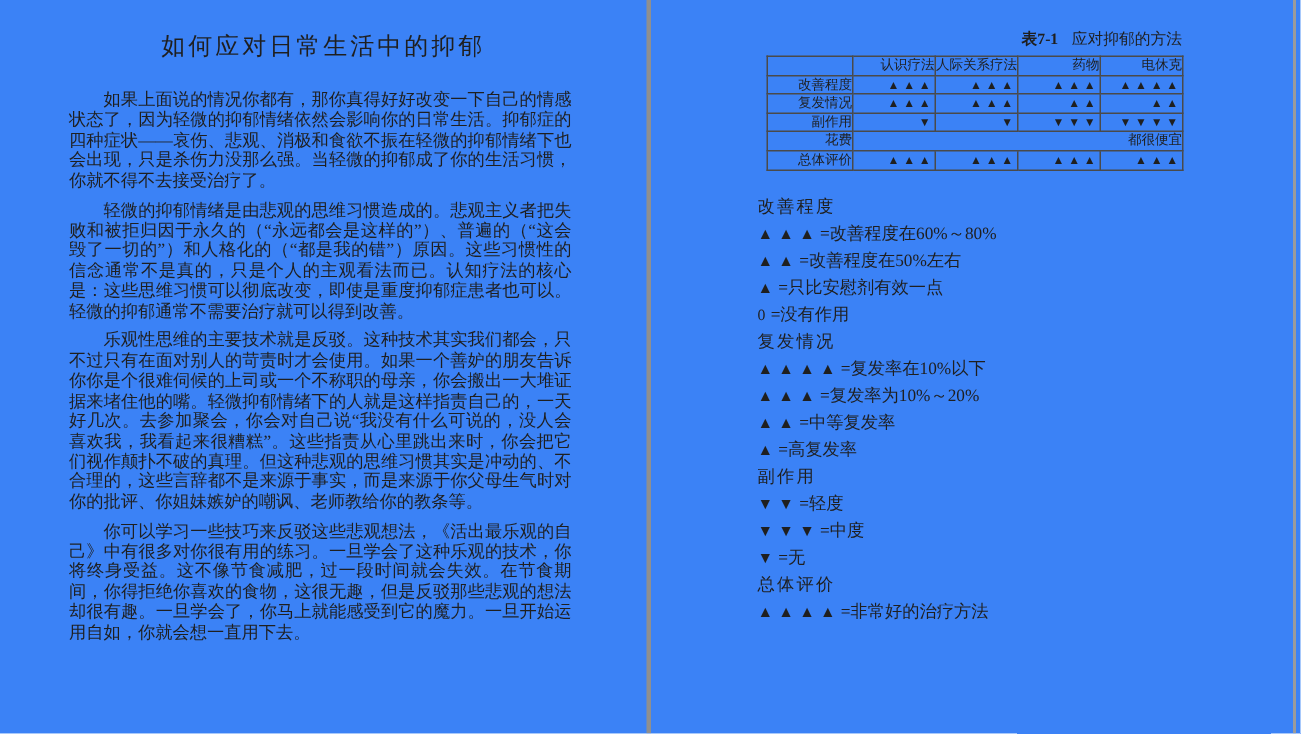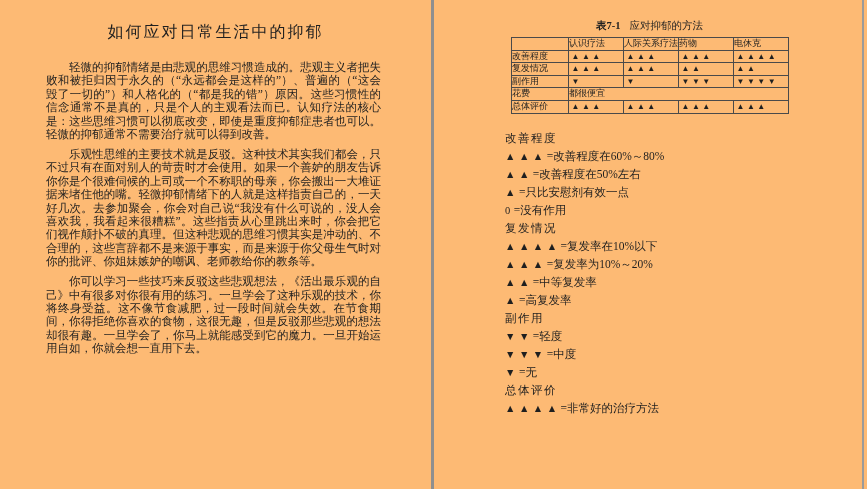--- a/index.html
+++ b/index.html
@@ -1,21 +1,21 @@
 <!DOCTYPE html>
 <html lang="zh" style="--text: #1f1f1f; --divider: #8f8f8f; --edge_line: #9b9b9b; --table_border: #4a4a4a;"><head>
 <meta charset="utf-8">
 <style>
   * { box-sizing: border-box; }
   html, body { margin: 0; padding: 0; background: #ffffff; }
   .book {
     position: relative;
     width: 867px;
     height: 489px;
-    background: #fdba74;
+    background: #3b82f6;
     font-family: "Liberation Serif", "DejaVu Serif", serif;
     color: var(--text, #1f1f1f);
     overflow: hidden;
   }
   
   .page-left {
     position: absolute;
     left: 0; top: 0;
     width: 431px; height: 489px;
   }
@@ -50,35 +50,35 @@
   }
   
   .page-right {
     position: absolute;
     left: 434px; top: 0;
     width: 428px; height: 489px;
   }
   .tbl-caption {
     position: absolute;
     top: 19px; left: 77px; width: 277px;
-    text-align: center;
+    text-align: right;
     font-size: 10.5px;
     white-space: nowrap;
   }
   .cap-label { font-weight: bold; margin-right: 9px; }
   table.treatment {
     position: absolute;
     top: 37px; left: 77px;
     width: 277px;
     border-collapse: collapse;
     table-layout: fixed;
   }
   table.treatment td {
     border: 1px solid var(--table_border, #4a4a4a);
-    text-align: left;
+    text-align: right;
     vertical-align: middle;
     padding: 0;
     height: 11.6px;
     line-height: 11.6px;
     font-size: 9px;
     white-space: nowrap;
     overflow: hidden;
   }
   table.treatment td.sym {
     font-size: 8px;
@@ -105,20 +105,21 @@
   }
 </style>
 </head>
 <body>
 
 <div class="book">
 
   <div class="page-left">
     <h1>如何应对日常生活中的抑郁</h1>
     <div class="left-text">
+      <p>如果上面说的情况你都有，那你真得好好改变一下自己的情感状态了，因为轻微的抑郁情绪依然会影响你的日常生活。抑郁症的四种症状——哀伤、悲观、消极和食欲不振在轻微的抑郁情绪下也会出现，只是杀伤力没那么强。当轻微的抑郁成了你的生活习惯，你就不得不去接受治疗了。</p>
       <p>轻微的抑郁情绪是由悲观的思维习惯造成的。悲观主义者把失败和被拒归因于永久的（“永远都会是这样的”）、普遍的（“这会毁了一切的”）和人格化的（“都是我的错”）原因。这些习惯性的信念通常不是真的，只是个人的主观看法而已。认知疗法的核心是：这些思维习惯可以彻底改变，即使是重度抑郁症患者也可以。轻微的抑郁通常不需要治疗就可以得到改善。</p>
       <p>乐观性思维的主要技术就是反驳。这种技术其实我们都会，只不过只有在面对别人的苛责时才会使用。如果一个善妒的朋友告诉你你是个很难伺候的上司或一个不称职的母亲，你会搬出一大堆证据来堵住他的嘴。轻微抑郁情绪下的人就是这样指责自己的，一天好几次。去参加聚会，你会对自己说“我没有什么可说的，没人会喜欢我，我看起来很糟糕”。这些指责从心里跳出来时，你会把它们视作颠扑不破的真理。但这种悲观的思维习惯其实是冲动的、不合理的，这些言辞都不是来源于事实，而是来源于你父母生气时对你的批评、你姐妹嫉妒的嘲讽、老师教给你的教条等。</p>
       <p>你可以学习一些技巧来反驳这些悲观想法，《活出最乐观的自己》中有很多对你很有用的练习。一旦学会了这种乐观的技术，你将终身受益。这不像节食减肥，过一段时间就会失效。在节食期间，你得拒绝你喜欢的食物，这很无趣，但是反驳那些悲观的想法却很有趣。一旦学会了，你马上就能感受到它的魔力。一旦开始运用自如，你就会想一直用下去。</p>
     </div>
   </div>
 
   <div class="divider"></div>
 
   <div class="page-right">
 

